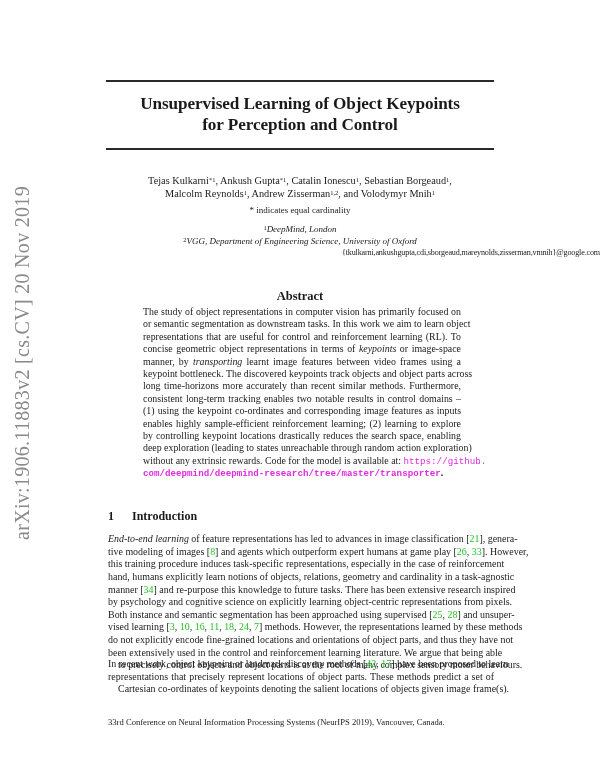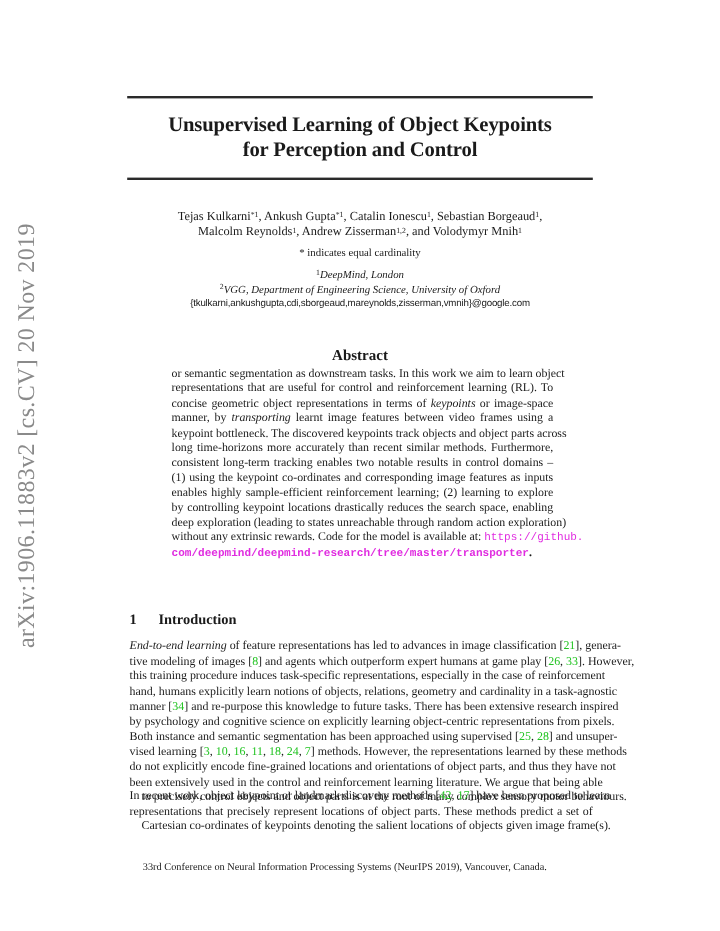--- a/index.html
+++ b/index.html
@@ -6,37 +6,37 @@
   body {
     width:600px; height:776px; background:#ffffff; position:relative; overflow:hidden;
     font-family:"Liberation Serif", serif; color:#1a1a1a;
   }
   .rule { position:absolute; left:106px; width:388px; height:2px; background:#2a2a2a; }
   .title { position:absolute; left:0; width:600px; text-align:center; font-weight:bold; font-size:17.2px; line-height:21px; letter-spacing:-0.1px; }
   .center { position:absolute; left:0; width:600px; text-align:center; white-space:nowrap; }
   .authors { font-size:10.3px; line-height:13px; top:174px; }
   .equal { font-size:9px; top:205px; }
   .affil { font-size:9px; line-height:12px; font-style:italic; top:223px; }
-  .emails { font-family:Liberation Sans, sans-serif; font-size:8.1px; top:248px; letter-spacing:-0.15px; }
+  .emails { font-family:Liberation Serif, serif; font-size:8.1px; top:248px; letter-spacing:-0.15px;text-align:right; }
   sup { font-size:6.5px; vertical-align:top; position:relative; top:-1px; font-style:normal; }
   .h-abstract { font-weight:bold; font-size:12.5px; top:289px; }
   .abstract-body {
     position:absolute; left:143px; width:318px; top:306px;
     font-size:9.9px; line-height:12.4px; text-align:justify;
   }
   .abstract-body .ln { display:block; white-space:nowrap; text-align:justify; text-align-last:justify; height:12.4px; }
   .abstract-body .ln.last { text-align-last:left;font-weight:bold; }
   .mono-link { font-family:"Liberation Mono", monospace; color:#e02ce0; font-size:9.2px; }
   .h-intro { position:absolute; left:108px; top:509px; font-weight:bold; font-size:12px; }
   .h-intro .num { display:inline-block; width:24px; }
   .body-para { position:absolute; left:108px; width:386px; font-size:9.95px; }
   .body-para .ln { display:block; white-space:nowrap; text-align:justify; text-align-last:justify; height:12.65px; line-height:12.65px; }
   .body-para .ln.last { text-align-last:left;margin-left:10px; }
   .cite { color:#22c322; }
-  .footer { position:absolute; left:119px; top:717px; font-size:8.6px; white-space:nowrap; }
+  .footer { position:absolute; left:108px; top:717px; font-size:8.6px; white-space:nowrap; }
   .arxiv {
     position:absolute; left:19px; top:360px; transform-origin:0 0;
     transform:translate(-8px, 180px) rotate(-90deg);
     font-family:"Liberation Serif", serif; font-size:20px; color:#8a8a8a; white-space:nowrap; letter-spacing:0.3px;
   }
 </style>
 </head>
 <body>
 
 <div class="arxiv">arXiv:1906.11883v2  [cs.CV]  20 Nov 2019</div>
@@ -56,20 +56,21 @@
 <div class="center affil">
   <div><sup>1</sup><span>DeepMind, London</span></div>
   <div><sup>2</sup><span>VGG, Department of Engineering Science, University of Oxford</span></div>
 </div>
 
 <div class="center emails">{tkulkarni,ankushgupta,cdi,sborgeaud,mareynolds,zisserman,vmnih}@google.com</div>
 
 <div class="center h-abstract">Abstract</div>
 
 <div class="abstract-body">
+  <span class="ln">The study of object representations in computer vision has primarily focused on</span>
   <span class="ln">or semantic segmentation as downstream tasks. In this work we aim to learn object</span>
   <span class="ln">representations that are useful for control and reinforcement learning (RL). To</span>
   <span class="ln"><span>concise geometric object representations in terms of </span><em>keypoints</em><span> or image-space</span></span>
   <span class="ln"><span>manner, by </span><em>transporting</em><span> learnt image features between video frames using a</span></span>
   <span class="ln">keypoint bottleneck. The discovered keypoints track objects and object parts across</span>
   <span class="ln">long time-horizons more accurately than recent similar methods. Furthermore,</span>
   <span class="ln">consistent long-term tracking enables two notable results in control domains –</span>
   <span class="ln">(1) using the keypoint co-ordinates and corresponding image features as inputs</span>
   <span class="ln">enables highly sample-efficient reinforcement learning; (2) learning to explore</span>
   <span class="ln">by controlling keypoint locations drastically reduces the search space, enabling</span>

